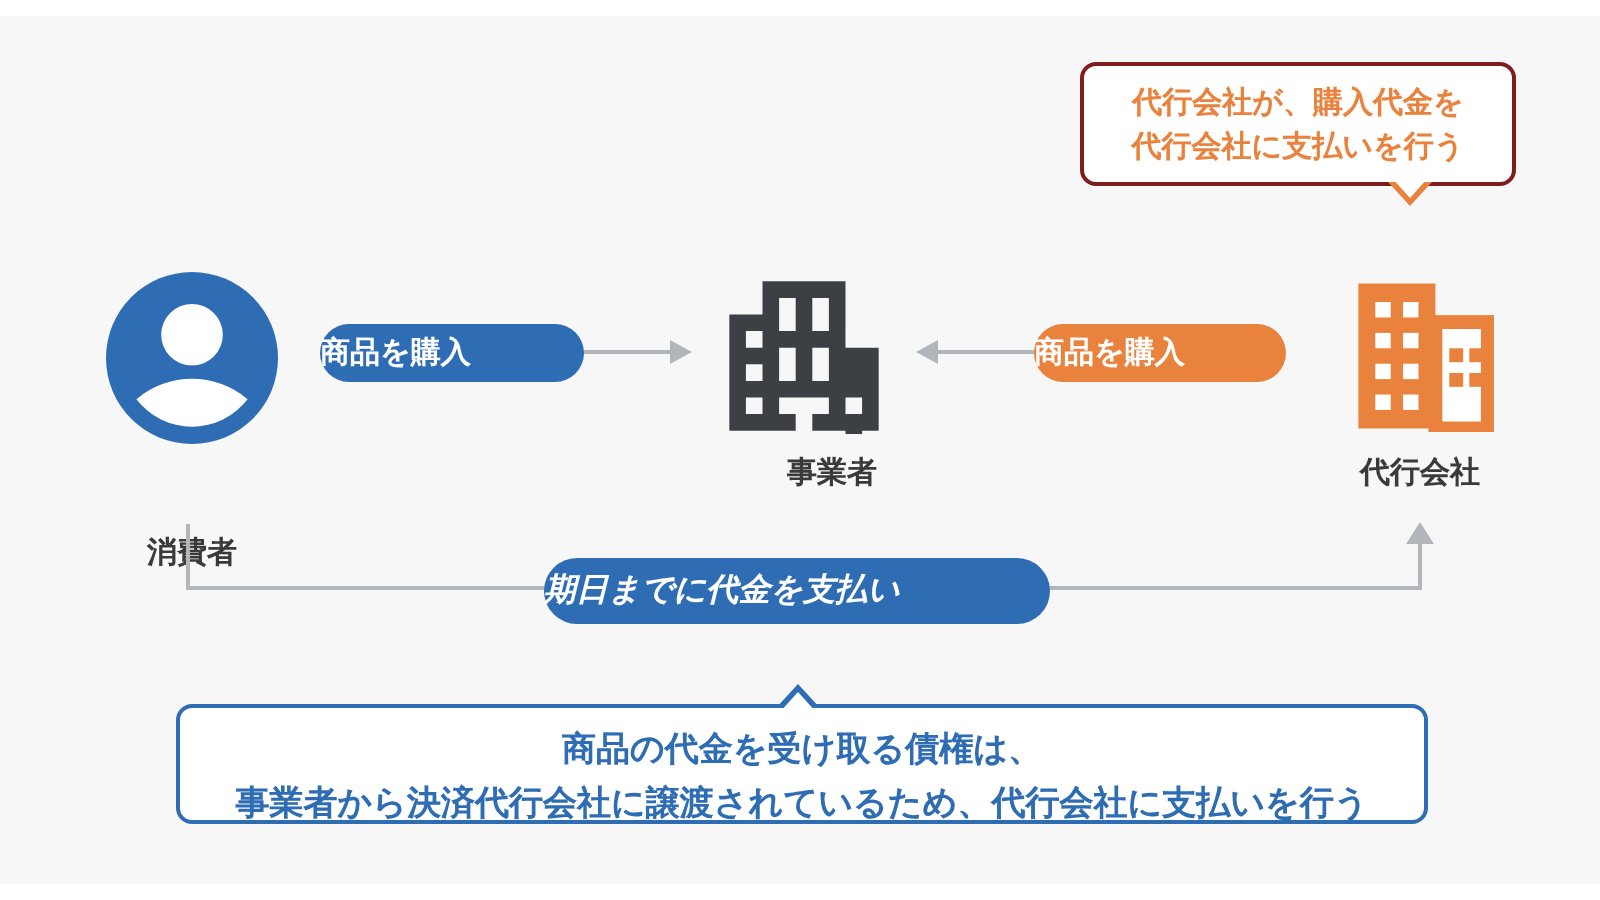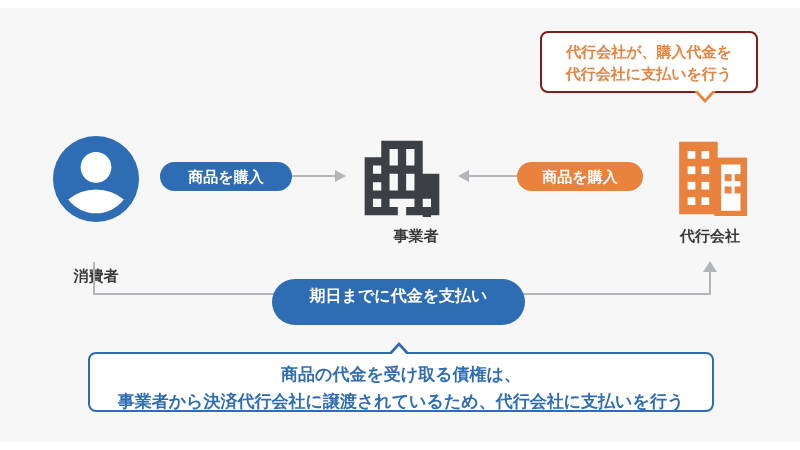--- a/index.html
+++ b/index.html
@@ -52,28 +52,28 @@
   }
 
   
   .actor-label {
     position:absolute; width:120px; text-align:center;
     color:#3a3a3a; font-weight:bold; font-size:15px; top:227px;
   }
 
   
   .pill {
-    position:absolute; color:#ffffff; font-weight:bold; text-align:center;
+    position:absolute; color:#ffffff; font-weight:bold; 
     border-radius:999px; z-index:3;
   }
   .pill-blue   { background:#2e6cb4; }
   .pill-orange { background:#e8823c; }
   .pill-purchase { left:160px; top:162px; width:132px; height:29px; font-size:15px; line-height:29px; }
   .pill-pay      { left:517px; top:162px; width:126px; height:29px; font-size:15px; line-height:29px; }
-  .pill-deadline { left:272px; top:279px; width:253px; height:46px; font-size:16px; line-height:33px; }
+  .pill-deadline { left:272px; top:279px; width:253px; height:33px; font-size:16px; line-height:33px;font-style:italic; }
 
   
   .line { position:absolute; background:#b2b5ba; z-index:1; }
   .head { position:absolute; width:0; height:0; z-index:1; }
   .head-right { left:335px; top:170px;
     border-top:6px solid transparent; border-bottom:6px solid transparent;
     border-left:11px solid #b2b5ba; }
   .head-left { left:458px; top:170px;
     border-top:6px solid transparent; border-bottom:6px solid transparent;
     border-right:11px solid #b2b5ba; }

